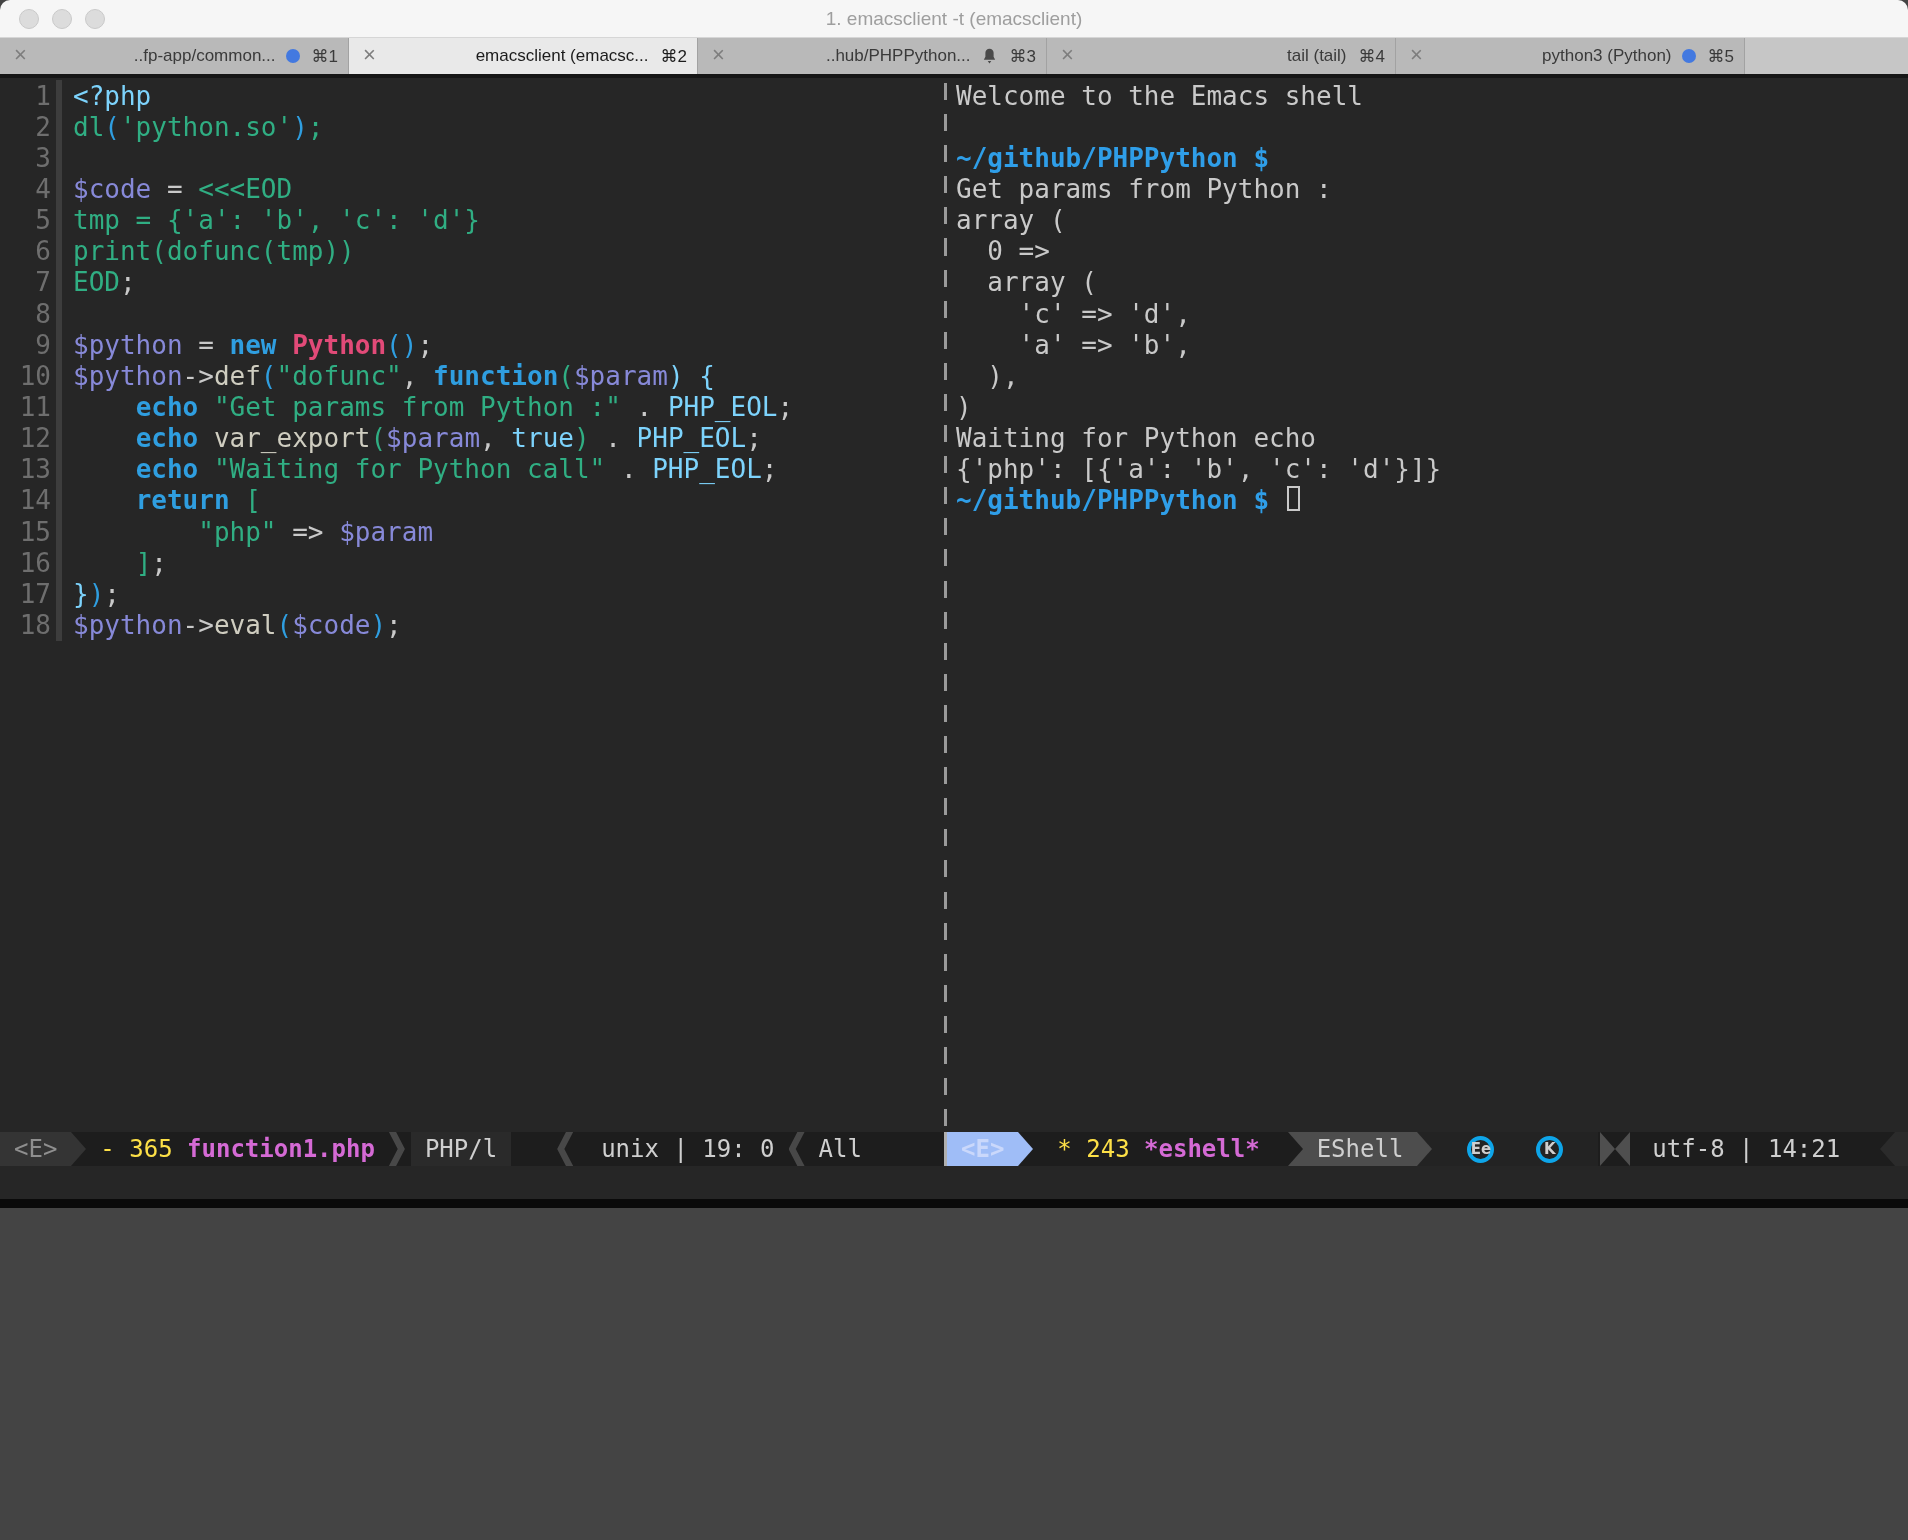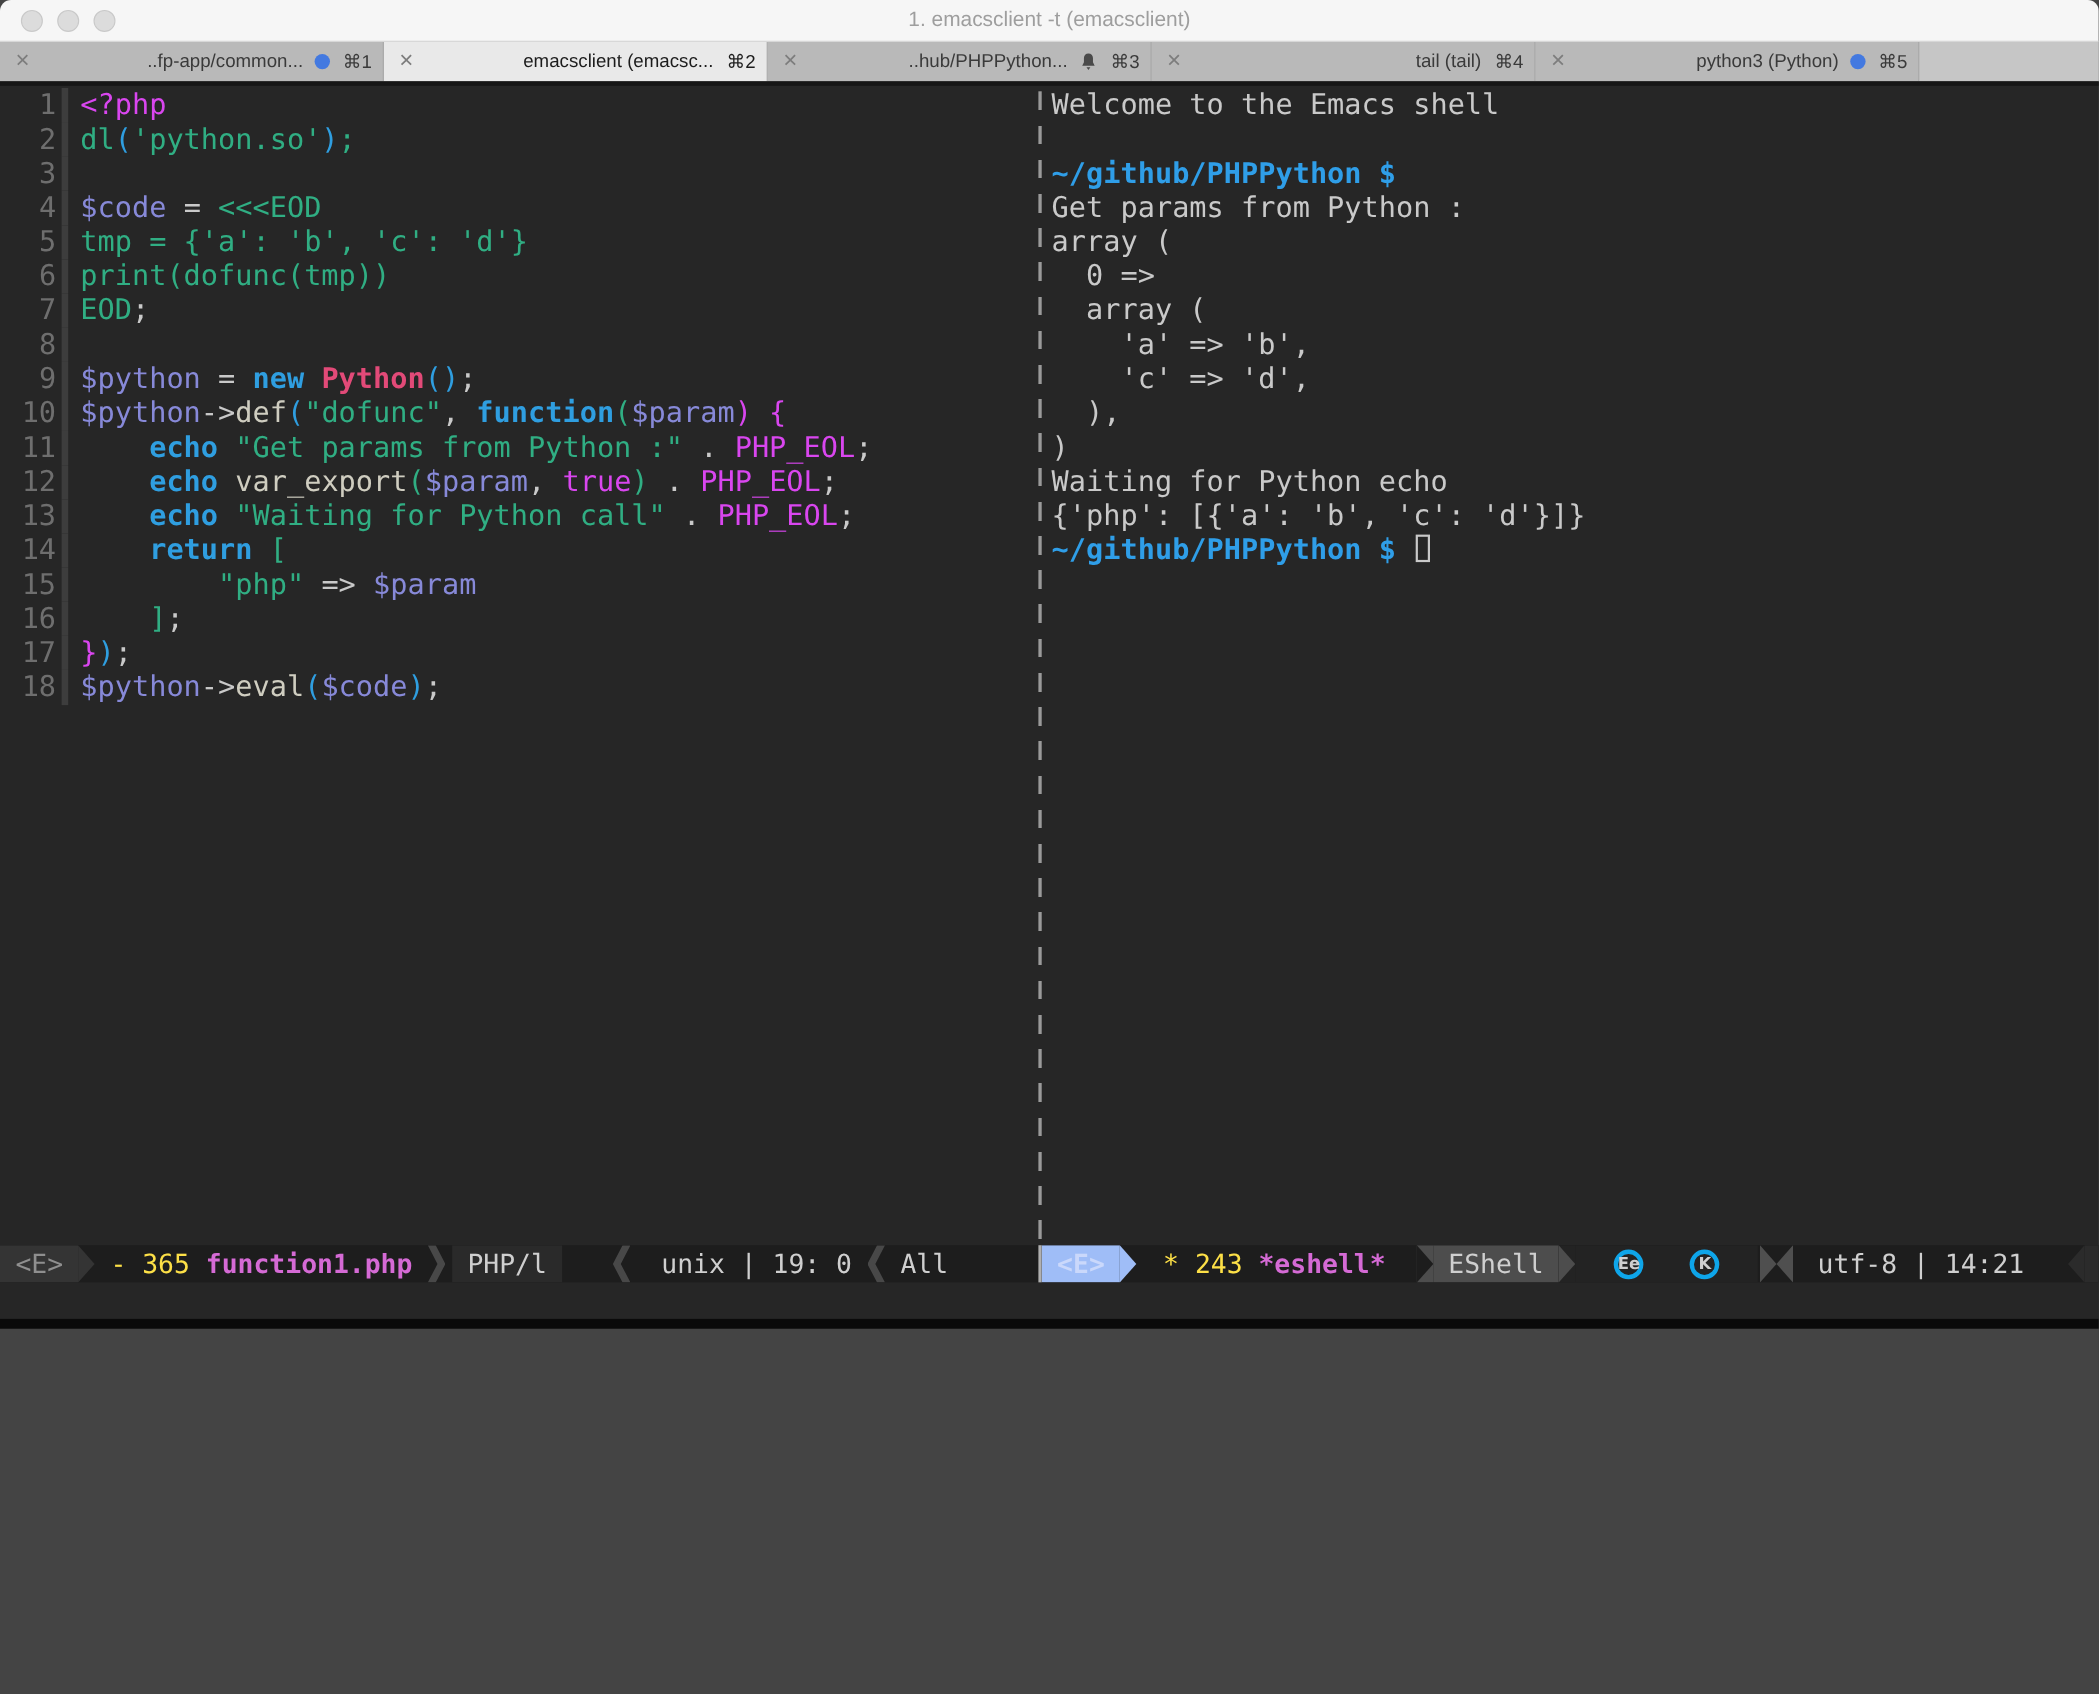--- a/index.html
+++ b/index.html
@@ -46,21 +46,21 @@
     flex:0 0 3px;
     background:repeating-linear-gradient(to bottom,#9a9a9a 0px,#9a9a9a 17px,transparent 17px,transparent 31.1px);
     margin-top:3px;
   }
   .pane-right { flex:1; overflow:hidden; padding-left:9px; }
   .cline, .sline { height:31.15px; display:flex; align-items:center; white-space:pre; }
   .ln { flex:0 0 56px; text-align:right; padding-right:5px; color:#6e6e6e; }
   .gstrip { flex:0 0 6px; height:31.15px; background:#3d3d3d; margin-right:11px; }
   
   .t-def { color:#c9c9c9; }
-  .t-mag { color:#d946ef; }
+  .t-mag { color:#7dd3fc; }
   .t-grn { color:#30ae83; }
   .t-blu { color:#2f9ee0; }
   .t-kw  { color:#2f9ee0; font-weight:bold; }
   .t-var { color:#8789d8; }
   .t-red { color:#e24a78; font-weight:bold; }
   .t-fn  { color:#cfcdc0; }
   .t-prompt { color:#2f9ee8; font-weight:bold; }
   .cursor {
     display:inline-block; width:13px; height:25px;
     border:2px solid #c9c9c9; vertical-align:middle; margin-left:2px; margin-top:-4px;
@@ -177,22 +177,22 @@
         </div>
       <div class="v-divider"></div>
       <div class="pane-right" id="shellpane">
           <div class="sline"><span class="t-def">Welcome to the Emacs shell</span></div>
           <div class="sline"></div>
           <div class="sline"><span class="t-prompt">~/github/PHPPython</span><span class="t-prompt"> $</span></div>
           <div class="sline"><span class="t-def">Get params from Python :</span></div>
           <div class="sline"><span class="t-def">array (</span></div>
           <div class="sline"><span class="t-def">  0 =&gt;</span></div>
           <div class="sline"><span class="t-def">  array (</span></div>
+          <div class="sline"><span class="t-def">    'c' =&gt; 'd',</span></div>
           <div class="sline"><span class="t-def">    'a' =&gt; 'b',</span></div>
-          <div class="sline"><span class="t-def">    'c' =&gt; 'd',</span></div>
           <div class="sline"><span class="t-def">  ),</span></div>
           <div class="sline"><span class="t-def">)</span></div>
           <div class="sline"><span class="t-def">Waiting for Python echo</span></div>
           <div class="sline"><span class="t-def">{'php': [{'a': 'b', 'c': 'd'}]}</span></div>
           <div class="sline"><span class="t-prompt">~/github/PHPPython</span><span class="t-prompt"> $ </span><span class="cursor"></span></div>
         </div>
     </div>
     <div class="modelines">
       <div class="ml-left" id="mlleft">
           <div class="mlseg" style="background: rgb(52, 52, 52);"><span class="p-mle">&lt;E&gt;</span></div>

